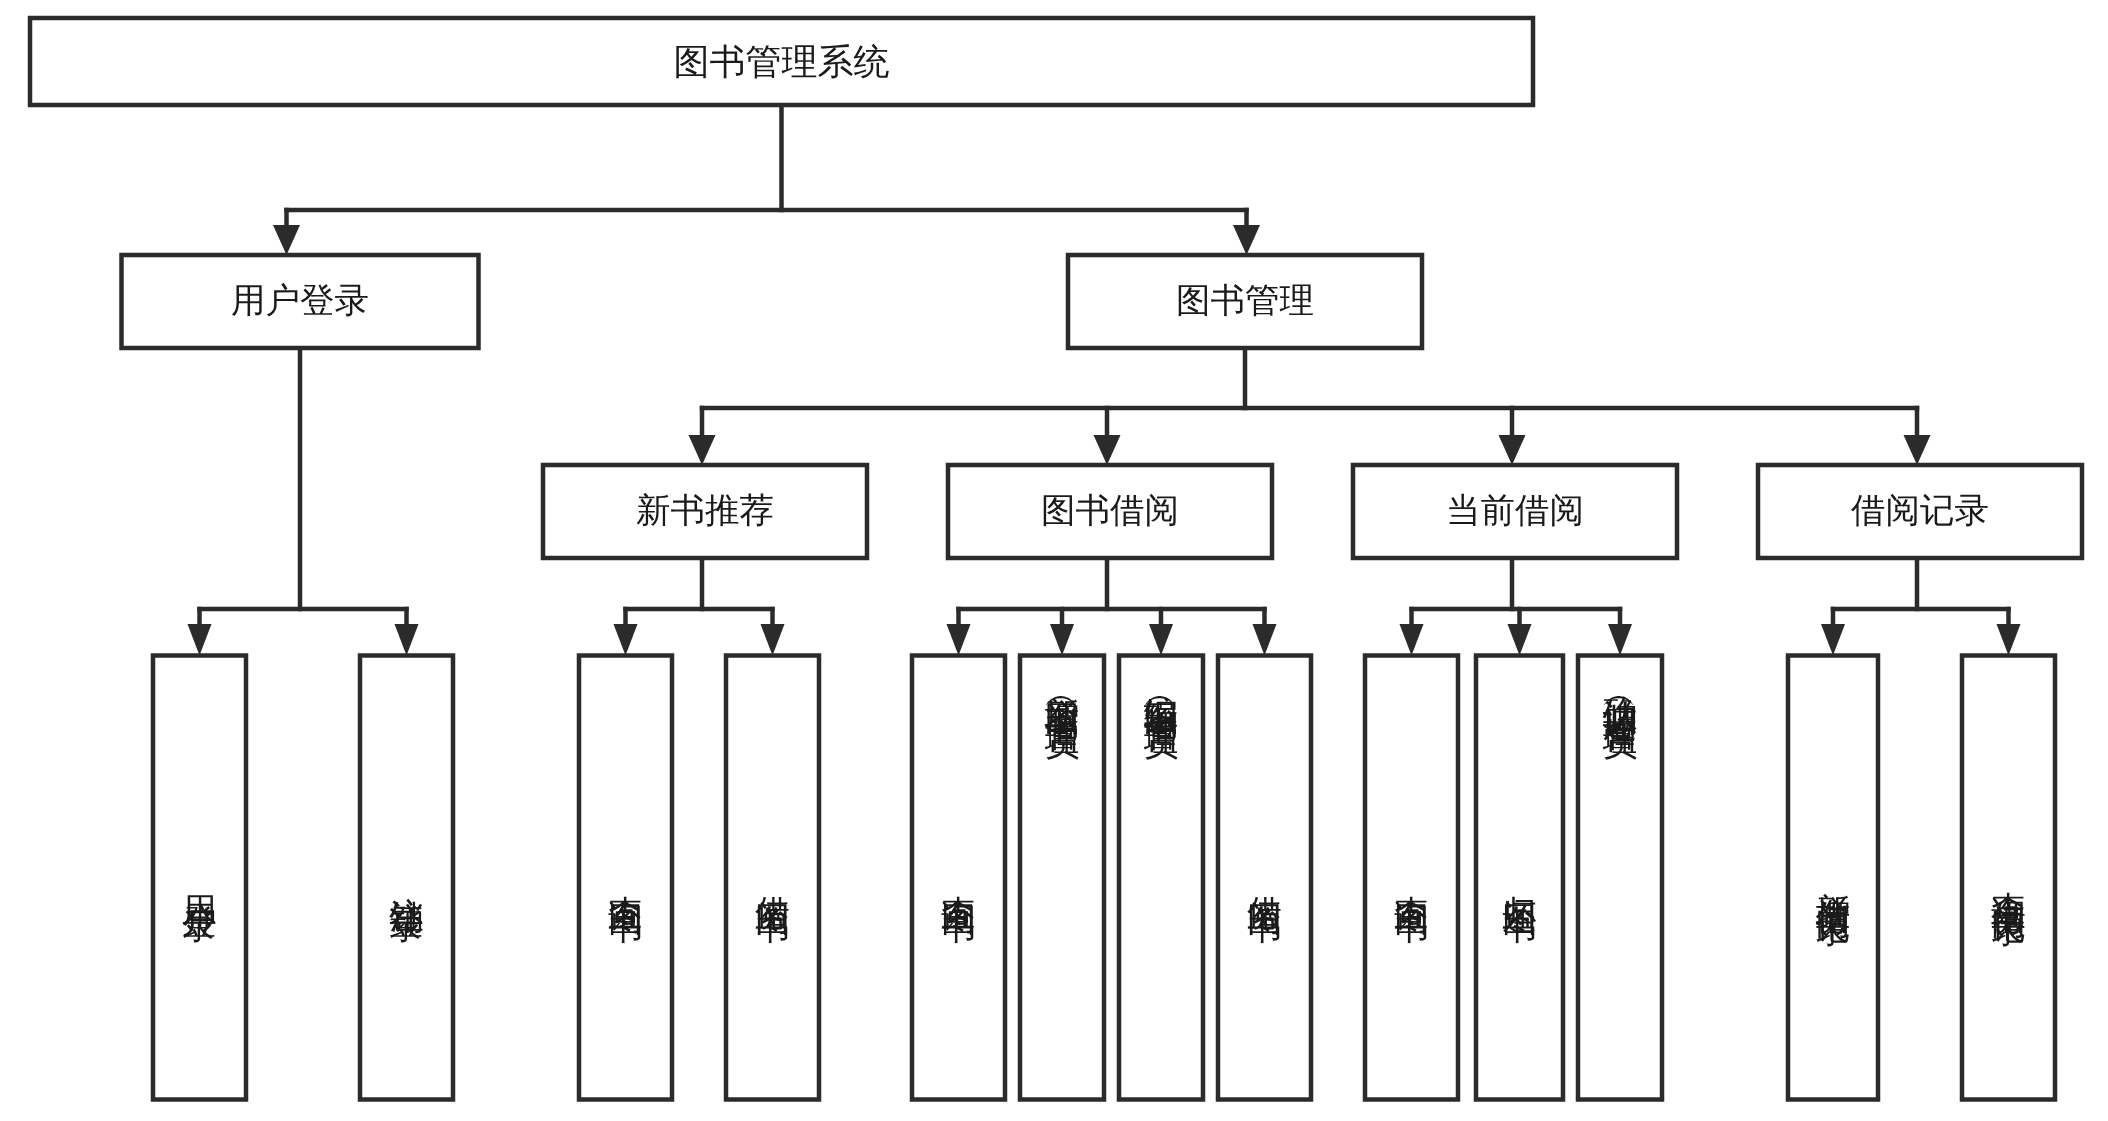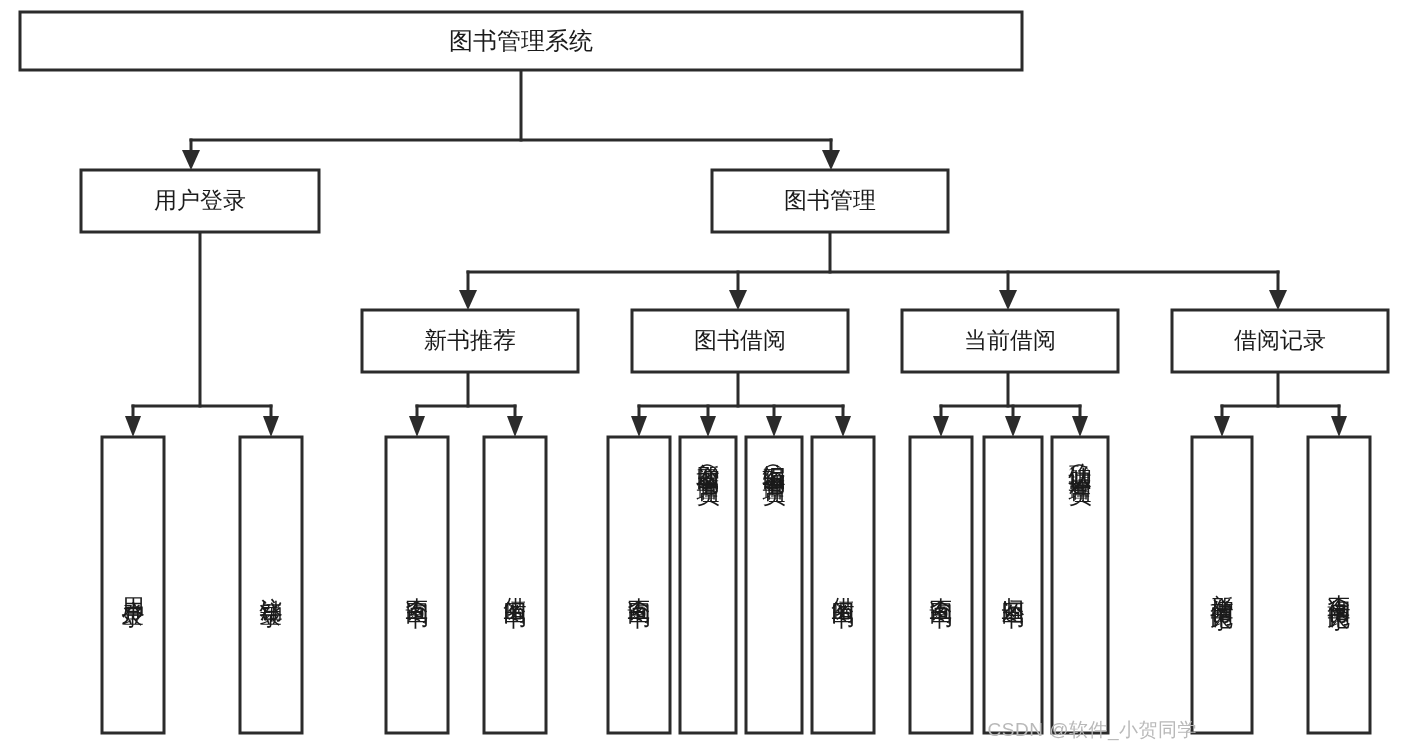--- a/index.html
+++ b/index.html
@@ -230,15 +230,14 @@
   <div class="leaf-label-wrap" style="left:1052px; top:437px; width:56px; height:296px; align-items:flex-start;">
     <span class="leaf-label" style="margin-top:8px;">确认归还（管理员）</span>
   </div>
   <div class="leaf-label-wrap" style="left:1192px; top:437px; width:60px; height:296px;">
     <span class="leaf-label">新增借阅记录</span>
   </div>
   <div class="leaf-label-wrap" style="left:1308px; top:437px; width:62px; height:296px;">
     <span class="leaf-label">查询借阅记录</span>
   </div>
 
-  <div class="watermark">CSDN @软件_小贺同学</div>
 
 </div>
 
 </body></html>

